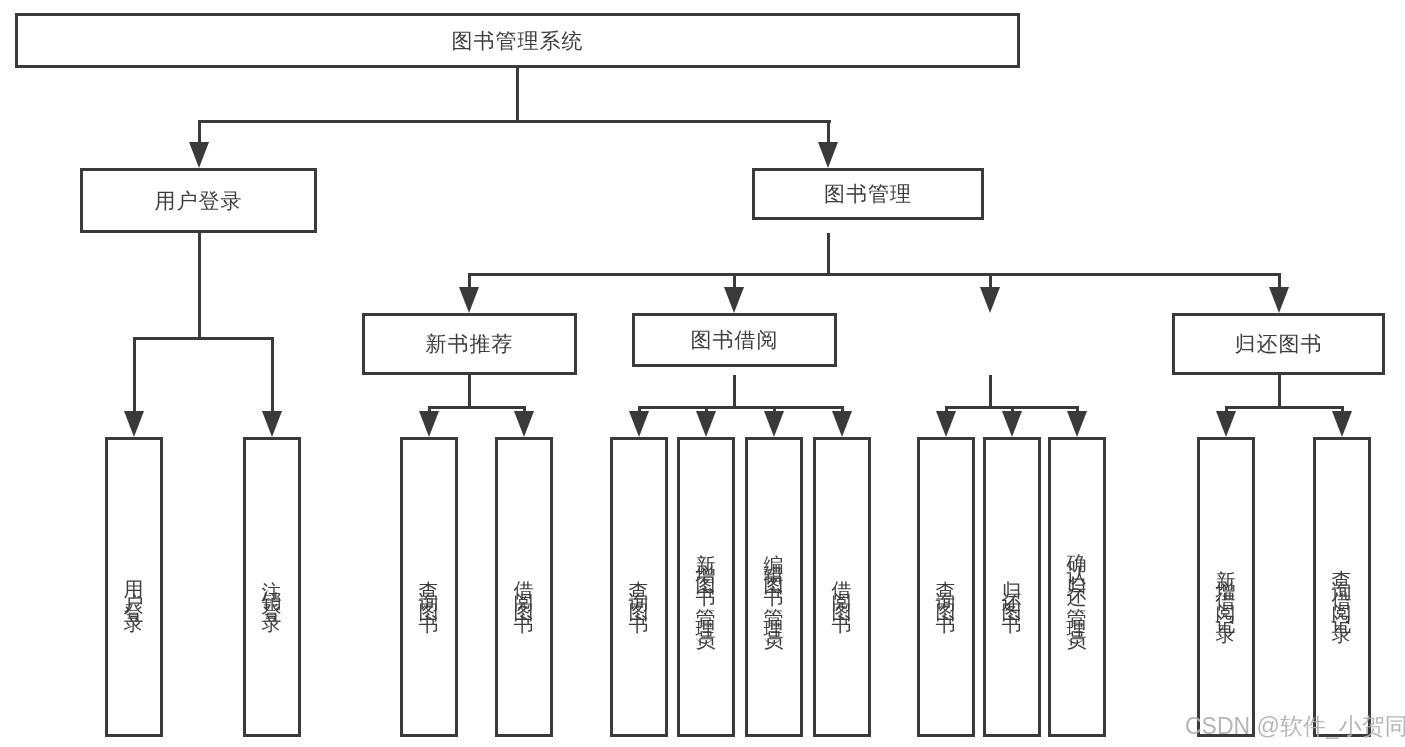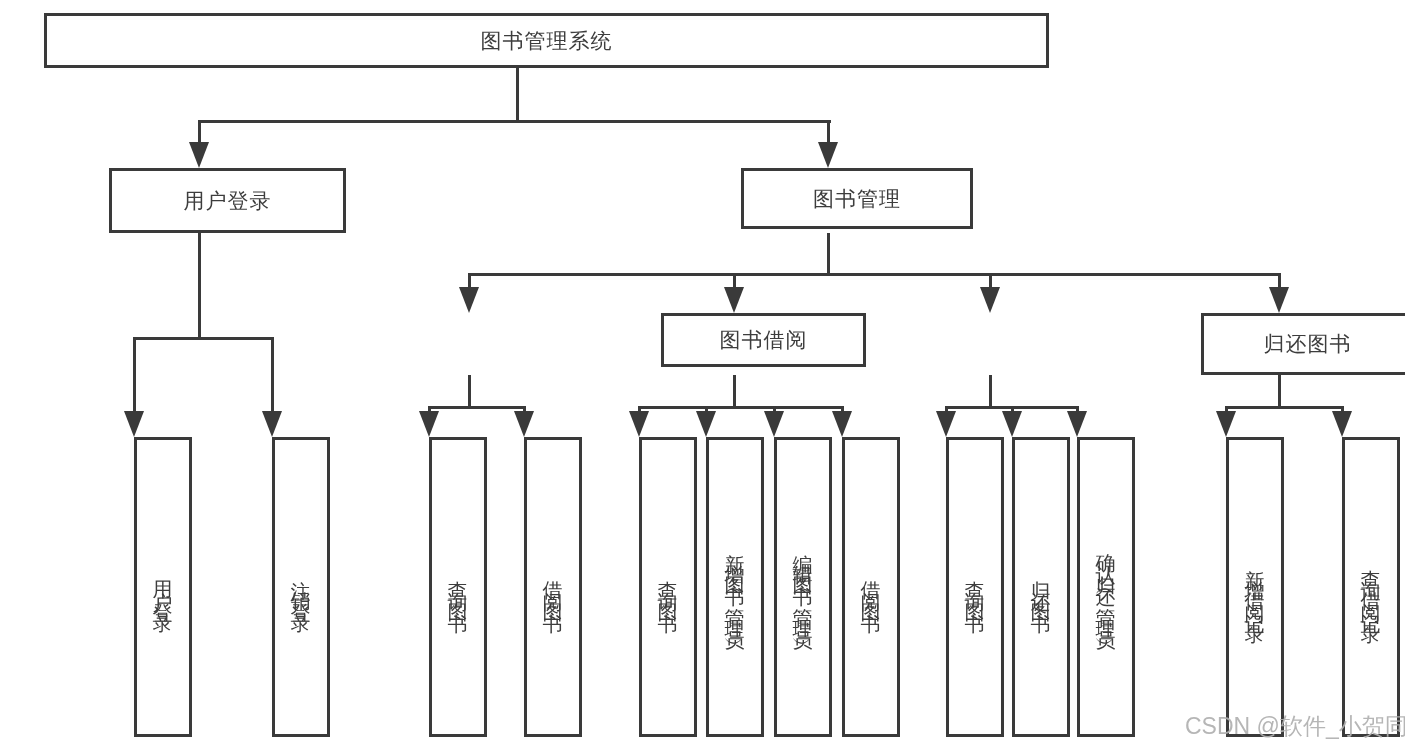--- a/index.html
+++ b/index.html
@@ -8,21 +8,20 @@
   #canvas {
     position:relative; width:1405px; height:747px; overflow:hidden;
     background:var(--bg);
     font-family:"Liberation Sans","DejaVu Sans",sans-serif;
     color:var(--text);
   }
   .box {
     position:absolute; background:#fff; border:3px solid var(--line);
     display:flex; align-items:center; justify-content:center;
     text-align:center;
-    margin-left:29px;
   }
   .hbox { font-size:21px; letter-spacing:1px; }
   .vbox {
     writing-mode:vertical-rl; text-orientation:mixed;
     font-size:20px; letter-spacing:11px; line-height:1;
     width:58px; top:437px; height:300px;
   }
   .vline { position:absolute; width:3px; background:var(--line); }
   .hline { position:absolute; height:3px; background:var(--line); }
   .ahead {
@@ -36,22 +35,23 @@
   }
 </style>
 </head>
 <body>
 
 <div id="canvas">
 
   <div class="box hbox" style="left:15px;top:13px;width:1005px;height:55px;">图书管理系统</div>
 
   <div class="box hbox" style="left:80px;top:168px;width:237px;height:65px;">用户登录</div>
-  <div class="box hbox" style="left:712px;top:168px;width:232px;height:61px;">图书管理</div>
+  <div class="box hbox" style="left:752px;top:168px;width:232px;height:52px;">图书管理</div>
 
+  <div class="box hbox" style="left:362px;top:313px;width:215px;height:62px;">新书推荐</div>
   <div class="box hbox" style="left:632px;top:313px;width:205px;height:54px;">图书借阅</div>
   <div class="box hbox" style="left:1172px;top:313px;width:213px;height:62px;">归还图书</div>
 
   <div class="box vbox" style="left:105px;">用户登录</div>
   <div class="box vbox" style="left:243px;">注销登录</div>
 
   <div class="box vbox" style="left:400px;">查询图书</div>
   <div class="box vbox" style="left:495px;">借阅图书</div>
 
   <div class="box vbox" style="left:610px;">查询图书</div>

